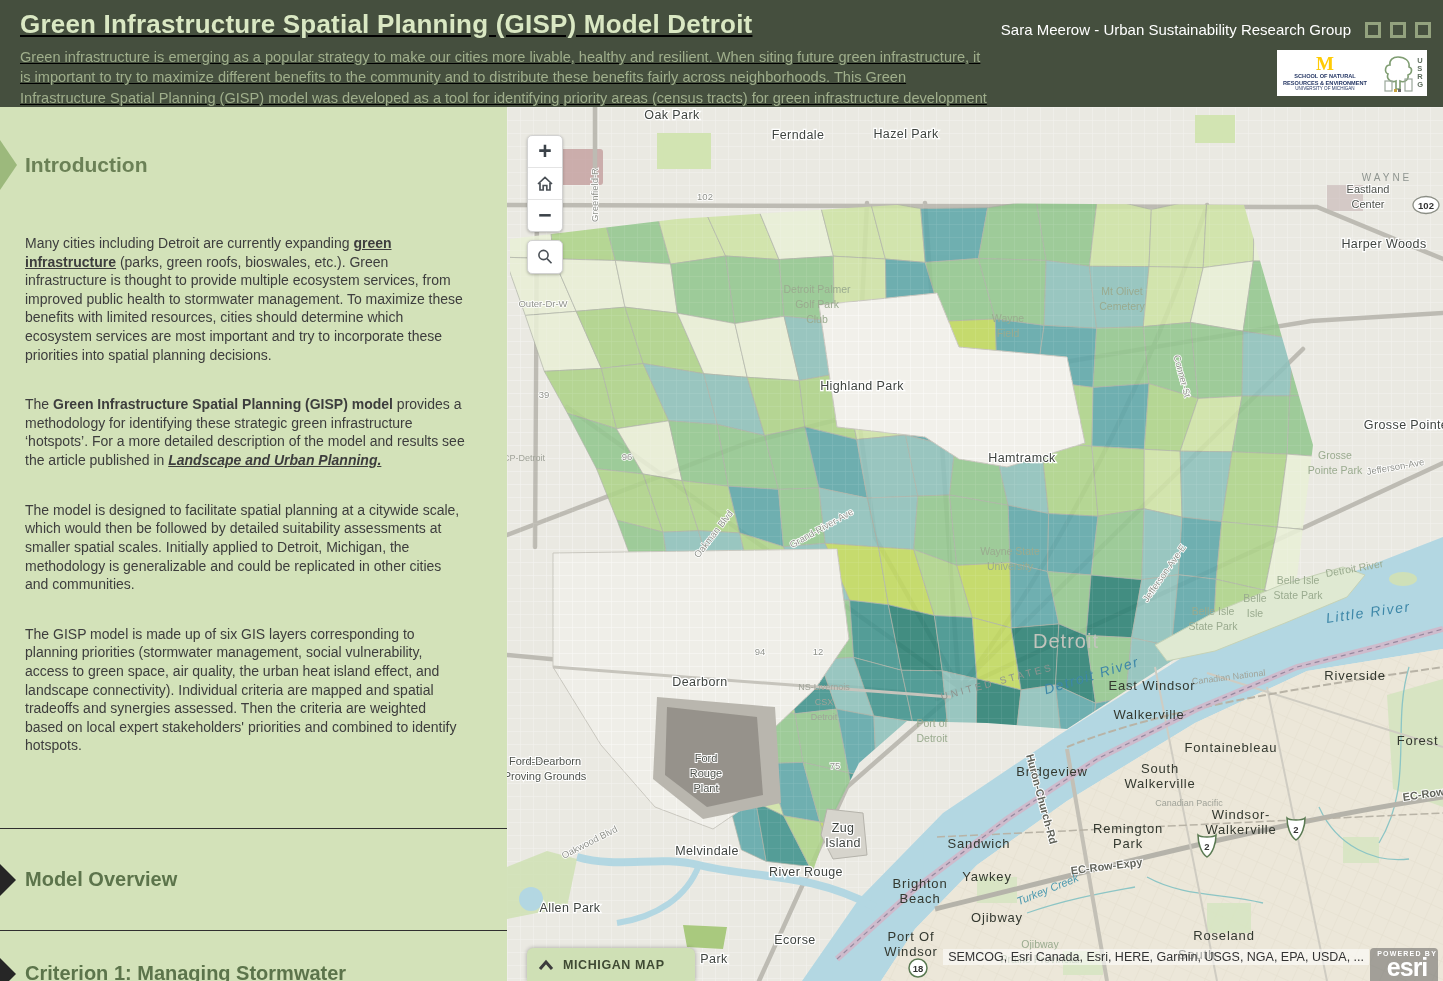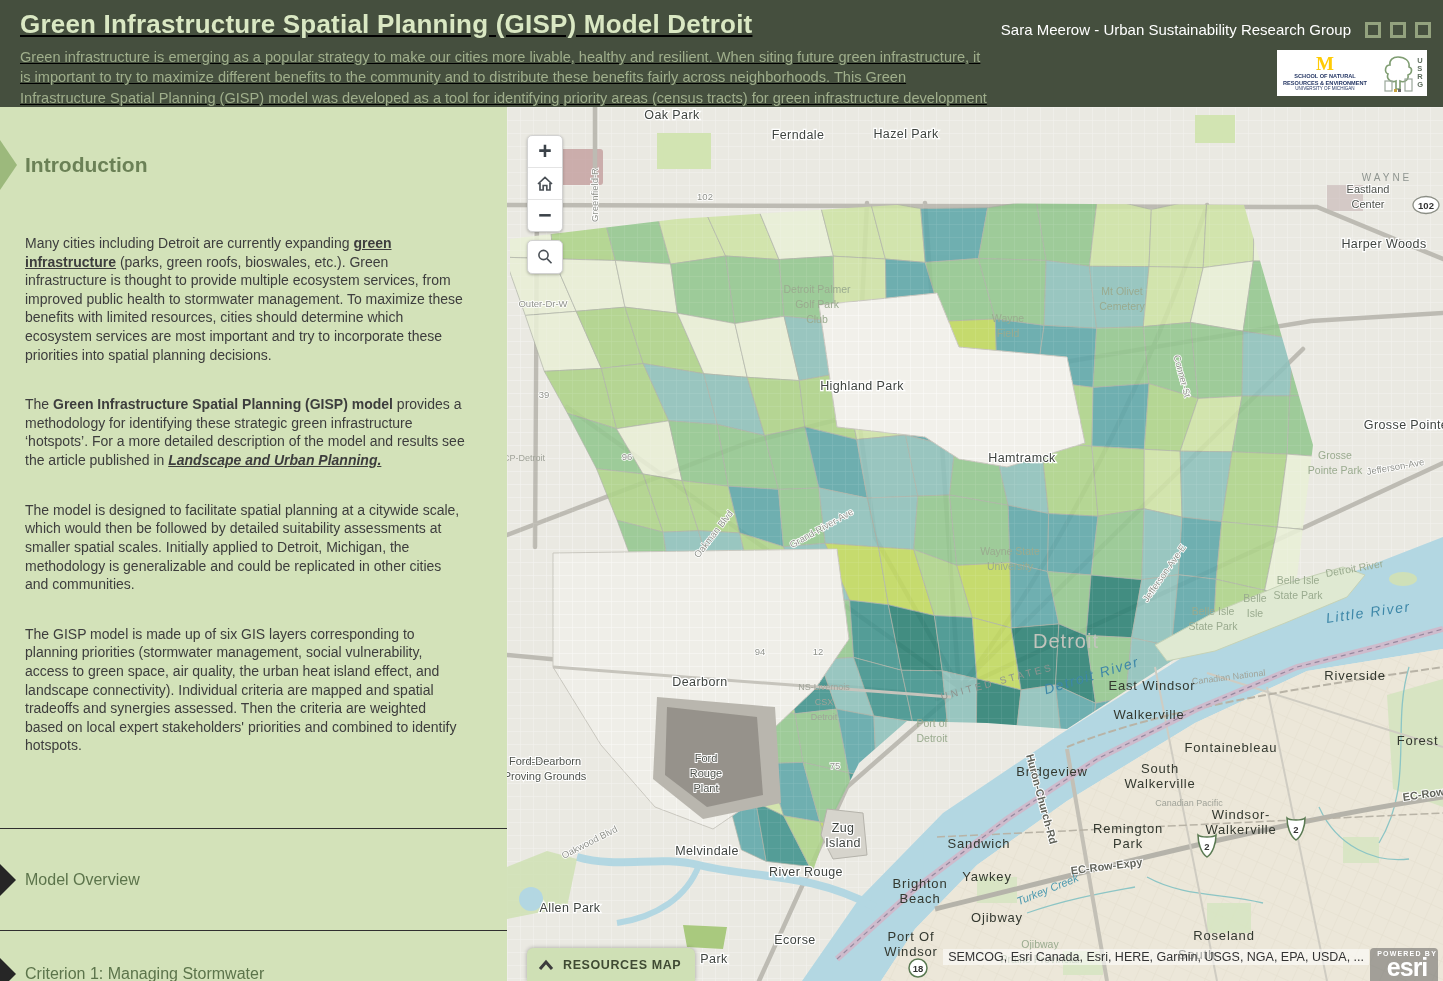--- a/index.html
+++ b/index.html
@@ -33,21 +33,21 @@
   .arrow-lg{width:0;height:0;border-top:25px solid transparent;border-bottom:25px solid transparent;border-left:17px solid #9cb97c;}
   .arrow-sm{width:0;height:0;border-top:16px solid transparent;border-bottom:16px solid transparent;border-left:16px solid #262626;}
   .intro-title{font-size:21px;font-weight:bold;color:#6b8156;margin-left:8px;}
   .paragraphs p{margin:0 40px 31px 25px;font-size:14px;line-height:1.33;color:#3d3d3d;}
   .paragraphs p:first-child{margin-top:44px;}
   .seg-b{font-weight:bold;}
   a.seg-link{font-weight:bold;text-decoration:underline;color:#3d3d3d;cursor:pointer;}
   a.seg-linki{font-weight:bold;font-style:italic;text-decoration:underline;color:#3d3d3d;cursor:pointer;}
   .section-row{height:101px;display:flex;align-items:center;border-top:1px solid #2f2f2f;cursor:pointer;}
   .section-row:last-child{height:85px;}
-  .section-label{font-size:16px;font-weight:normal;color:#5c744b;margin-left:9px;}
+  .section-label{font-size:20px;font-weight:bold;color:#5c744b;margin-left:9px;}
 
   
   .map{flex:1;position:relative;background:#e9e8e1;overflow:hidden;}
   .map svg.basemap{position:absolute;left:0;top:0;}
 
   
   text.ml{font-family:"Liberation Sans",sans-serif;text-anchor:middle;}
   .city{font-size:12.5px;fill:#3f4440;paint-order:stroke;stroke:#ffffff;stroke-width:2.4px;letter-spacing:.4px;}
   .city2{font-family:"Liberation Serif",serif;font-size:13px;fill:#33382f;letter-spacing:.8px;}
   .place{font-size:11px;fill:#4e524c;paint-order:stroke;stroke:#fff;stroke-width:2px;}
@@ -519,21 +519,21 @@
         <svg width="18" height="18" viewBox="0 0 18 18">
           <circle cx="7.5" cy="7" r="4.6" fill="none" stroke="#4a5056" stroke-width="1.6"></circle>
           <line x1="11" y1="10.6" x2="15.5" y2="15.3" stroke="#4a5056" stroke-width="1.6"></line>
         </svg>
       </div>
 
       <div class="overview-btn">
         <svg width="16" height="12" viewBox="0 0 16 12" style="margin-left:11px;">
           <path d="M2,10 L8,3 L14,10" fill="none" stroke="#3c3c3c" stroke-width="3"></path>
         </svg>
-        <span class="overview-label">RESOURCES MAP</span>
+        <span class="overview-label">MICHIGAN MAP</span>
       </div>
 
       <div class="attribution">SEMCOG, Esri Canada, Esri, HERE, Garmin, USGS, NGA, EPA, USDA, ...</div>
       <div class="esri-badge">
         <div class="powered-by">POWERED BY</div>
         <div class="esri-word">esri</div>
       </div>
     </div>
   </div>
 </div>

